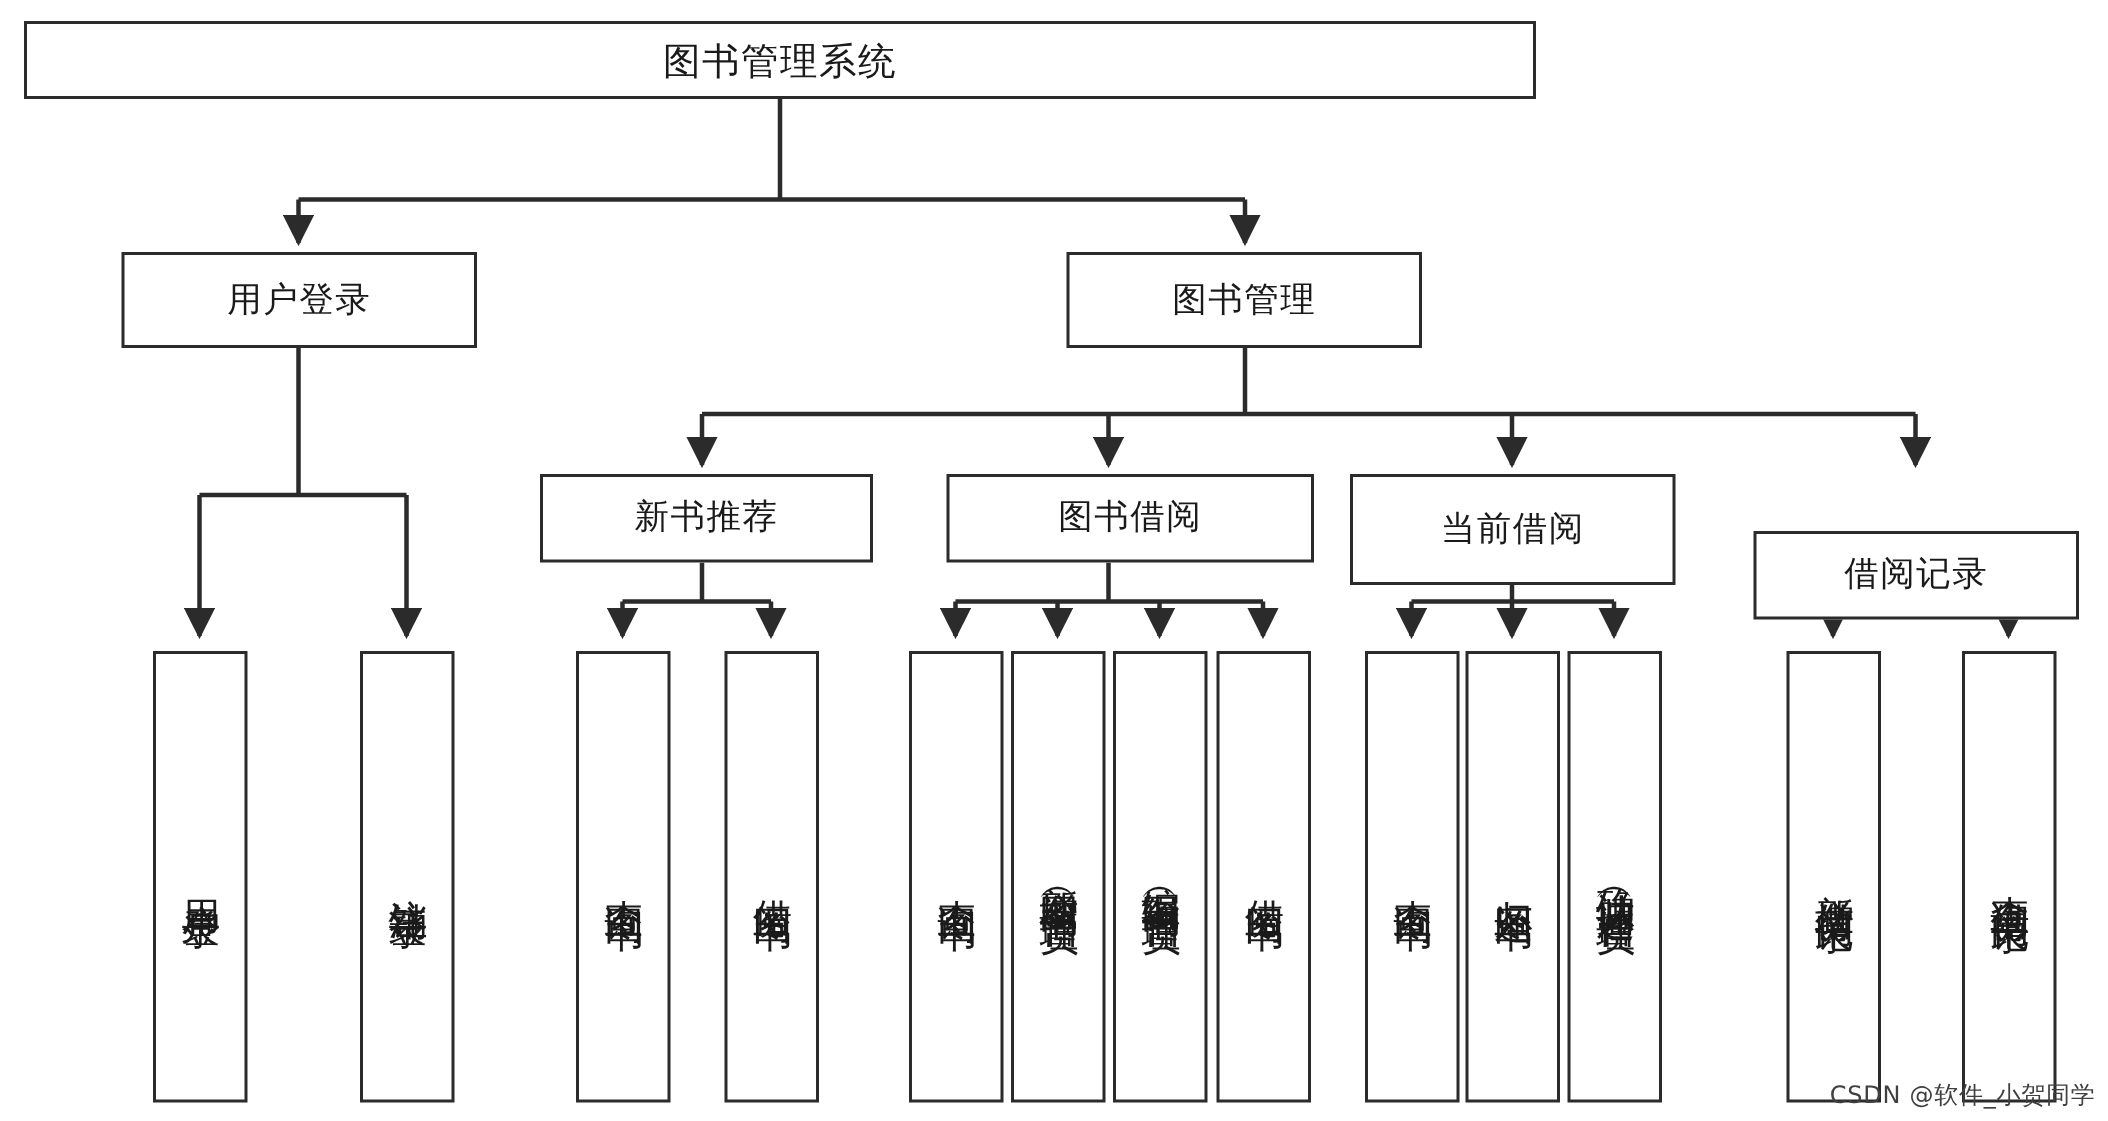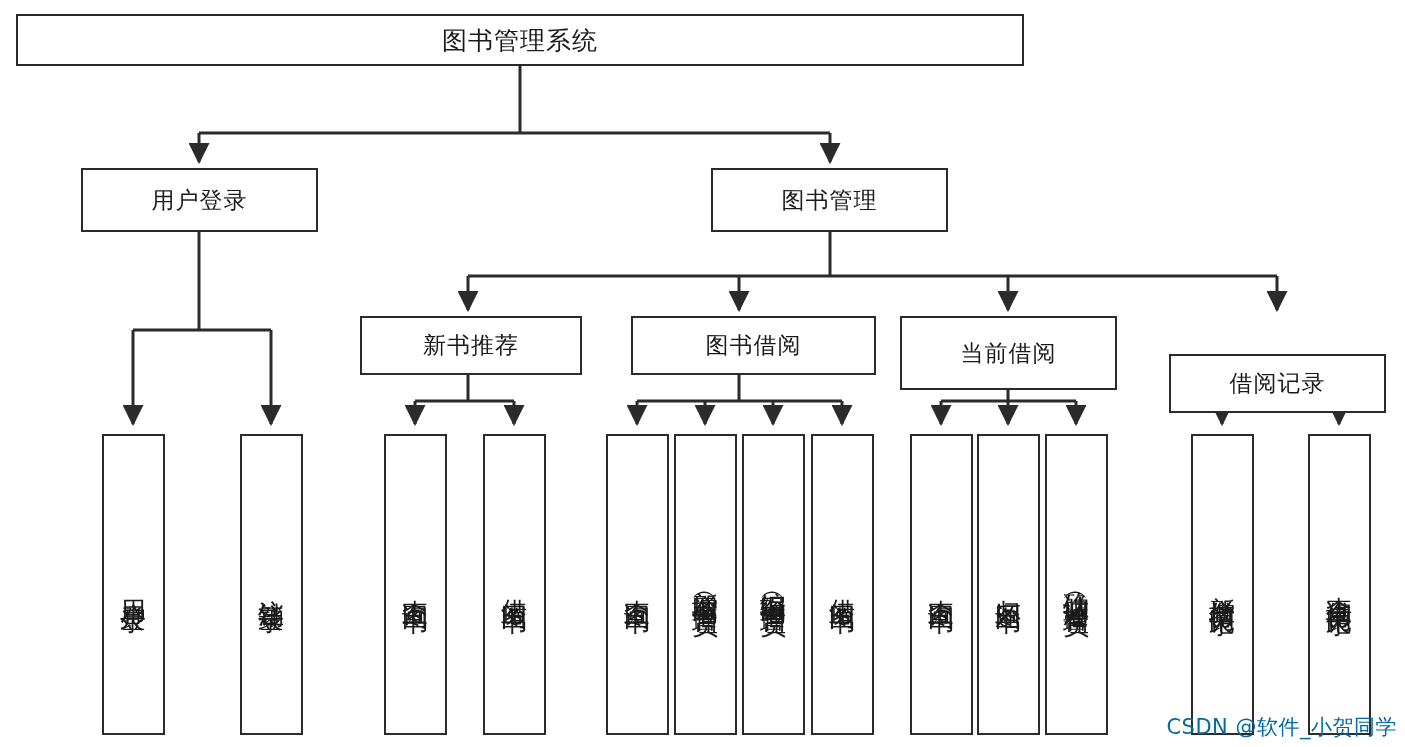--- a/index.html
+++ b/index.html
@@ -61,22 +61,22 @@
     font-size: 26px;
     line-height: 1.08;
     letter-spacing: 3px;
     white-space: nowrap;
     max-height: 286px;
   }
   .watermark {
     position: absolute;
     right: 8px;
     bottom: 6px;
-    font-size: 21px;
-    color: #0369a1;
+    font-size: 16px;
+    color: #404040;
     white-space: nowrap;
     letter-spacing: 0.5px;
   }
 </style>
 </head>
 <body>
 
 <div id="canvas">
 
   <svg id="edges" viewBox="0 0 1405 747" width="1405" height="747" xmlns="http://www.w3.org/2000/svg">

